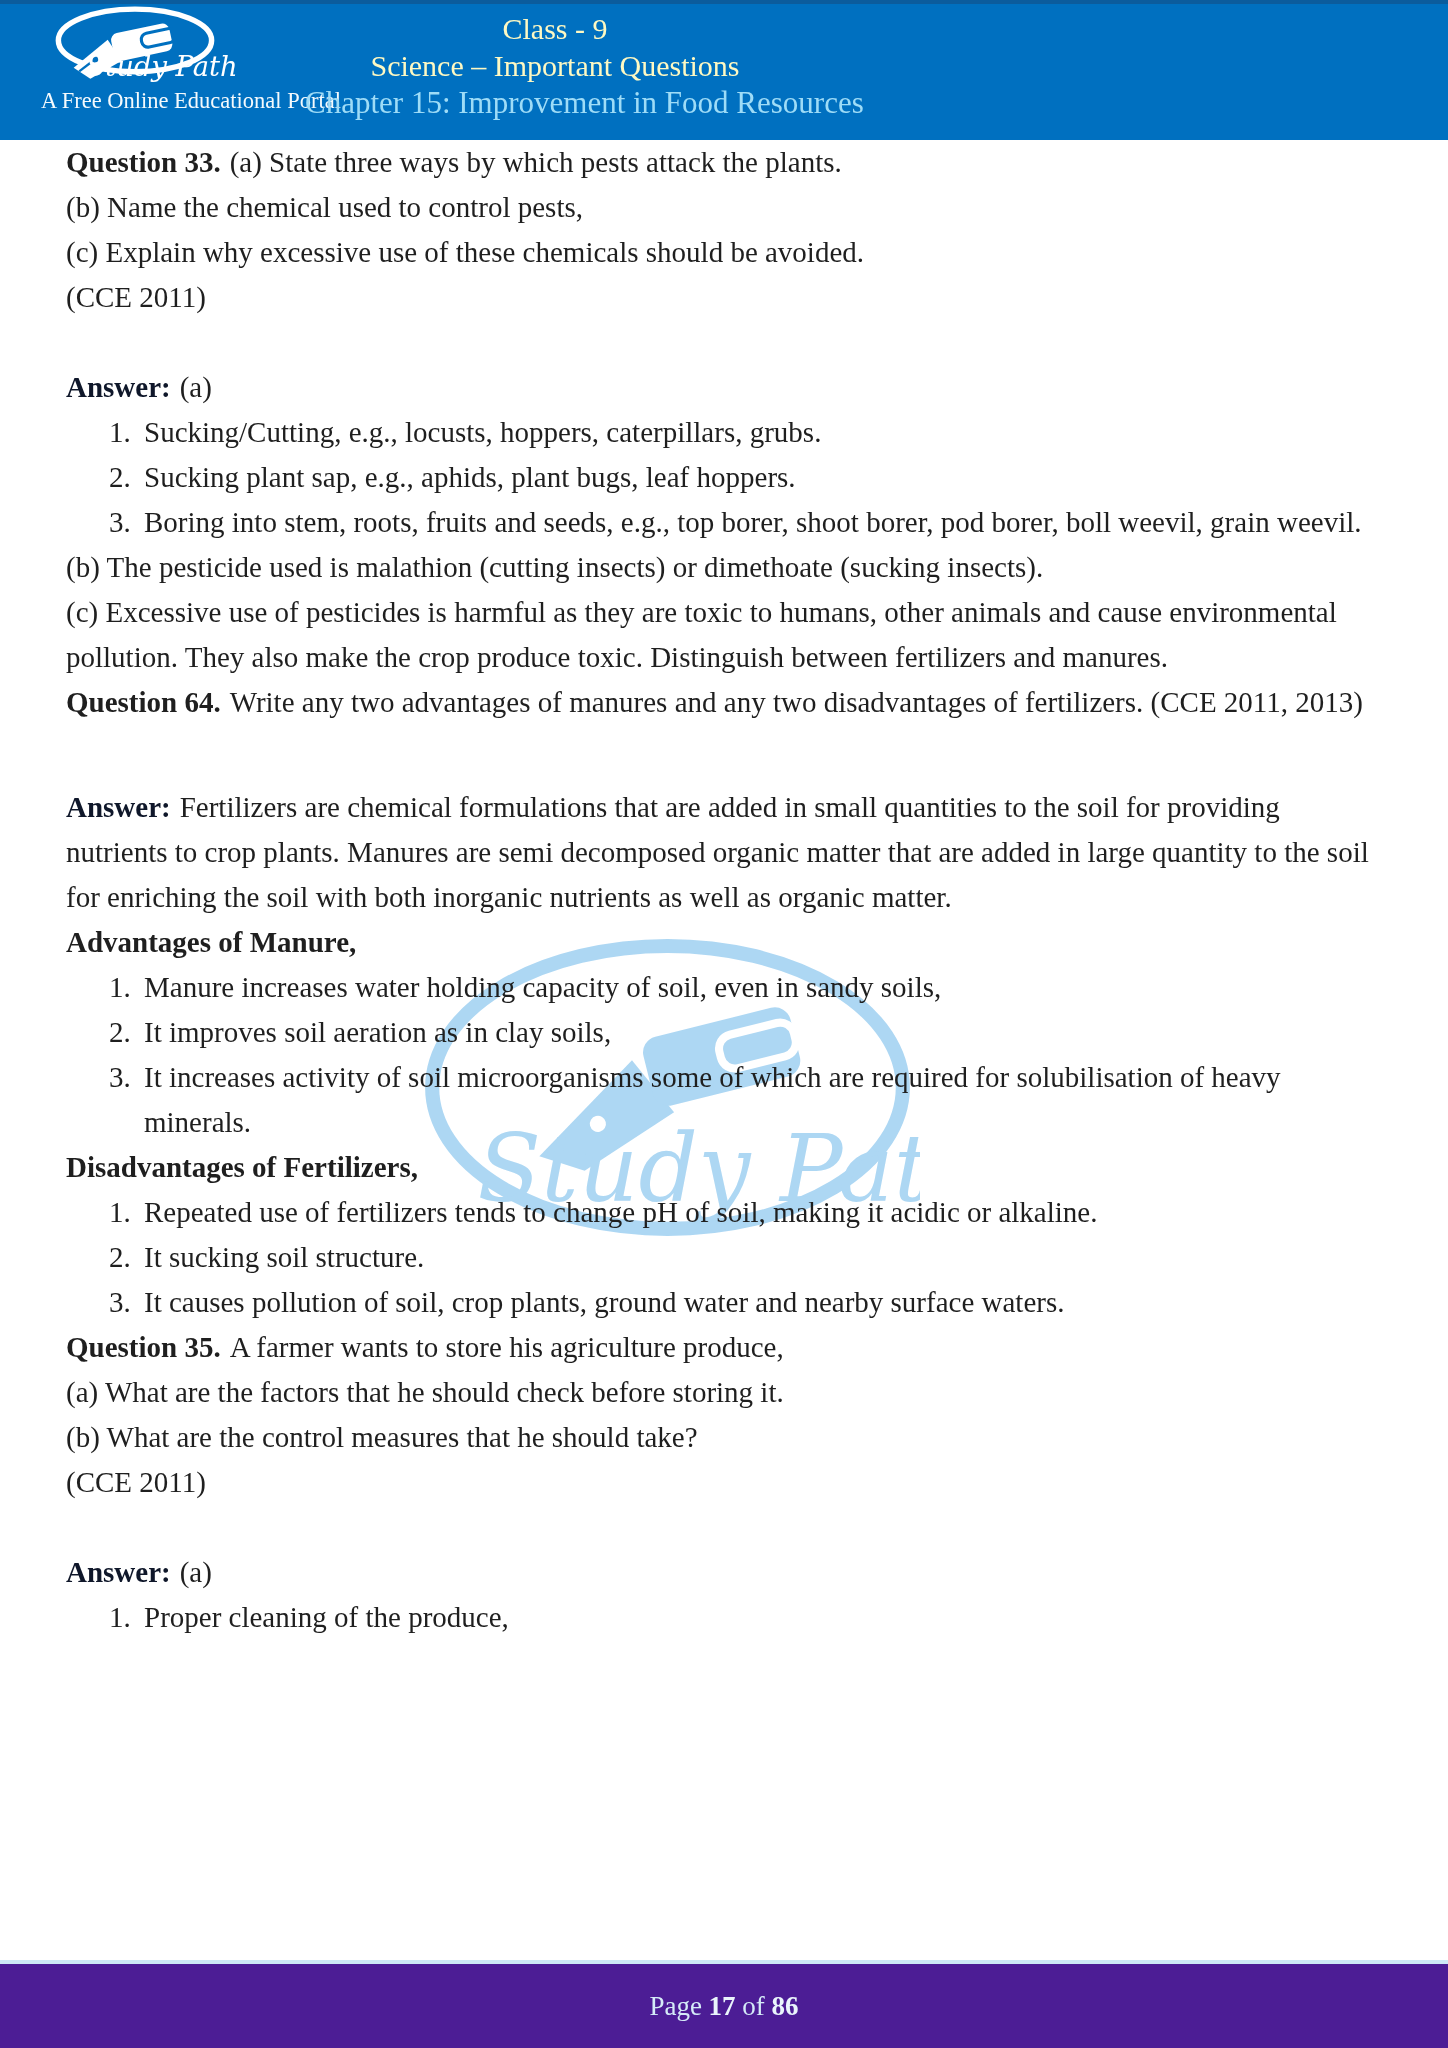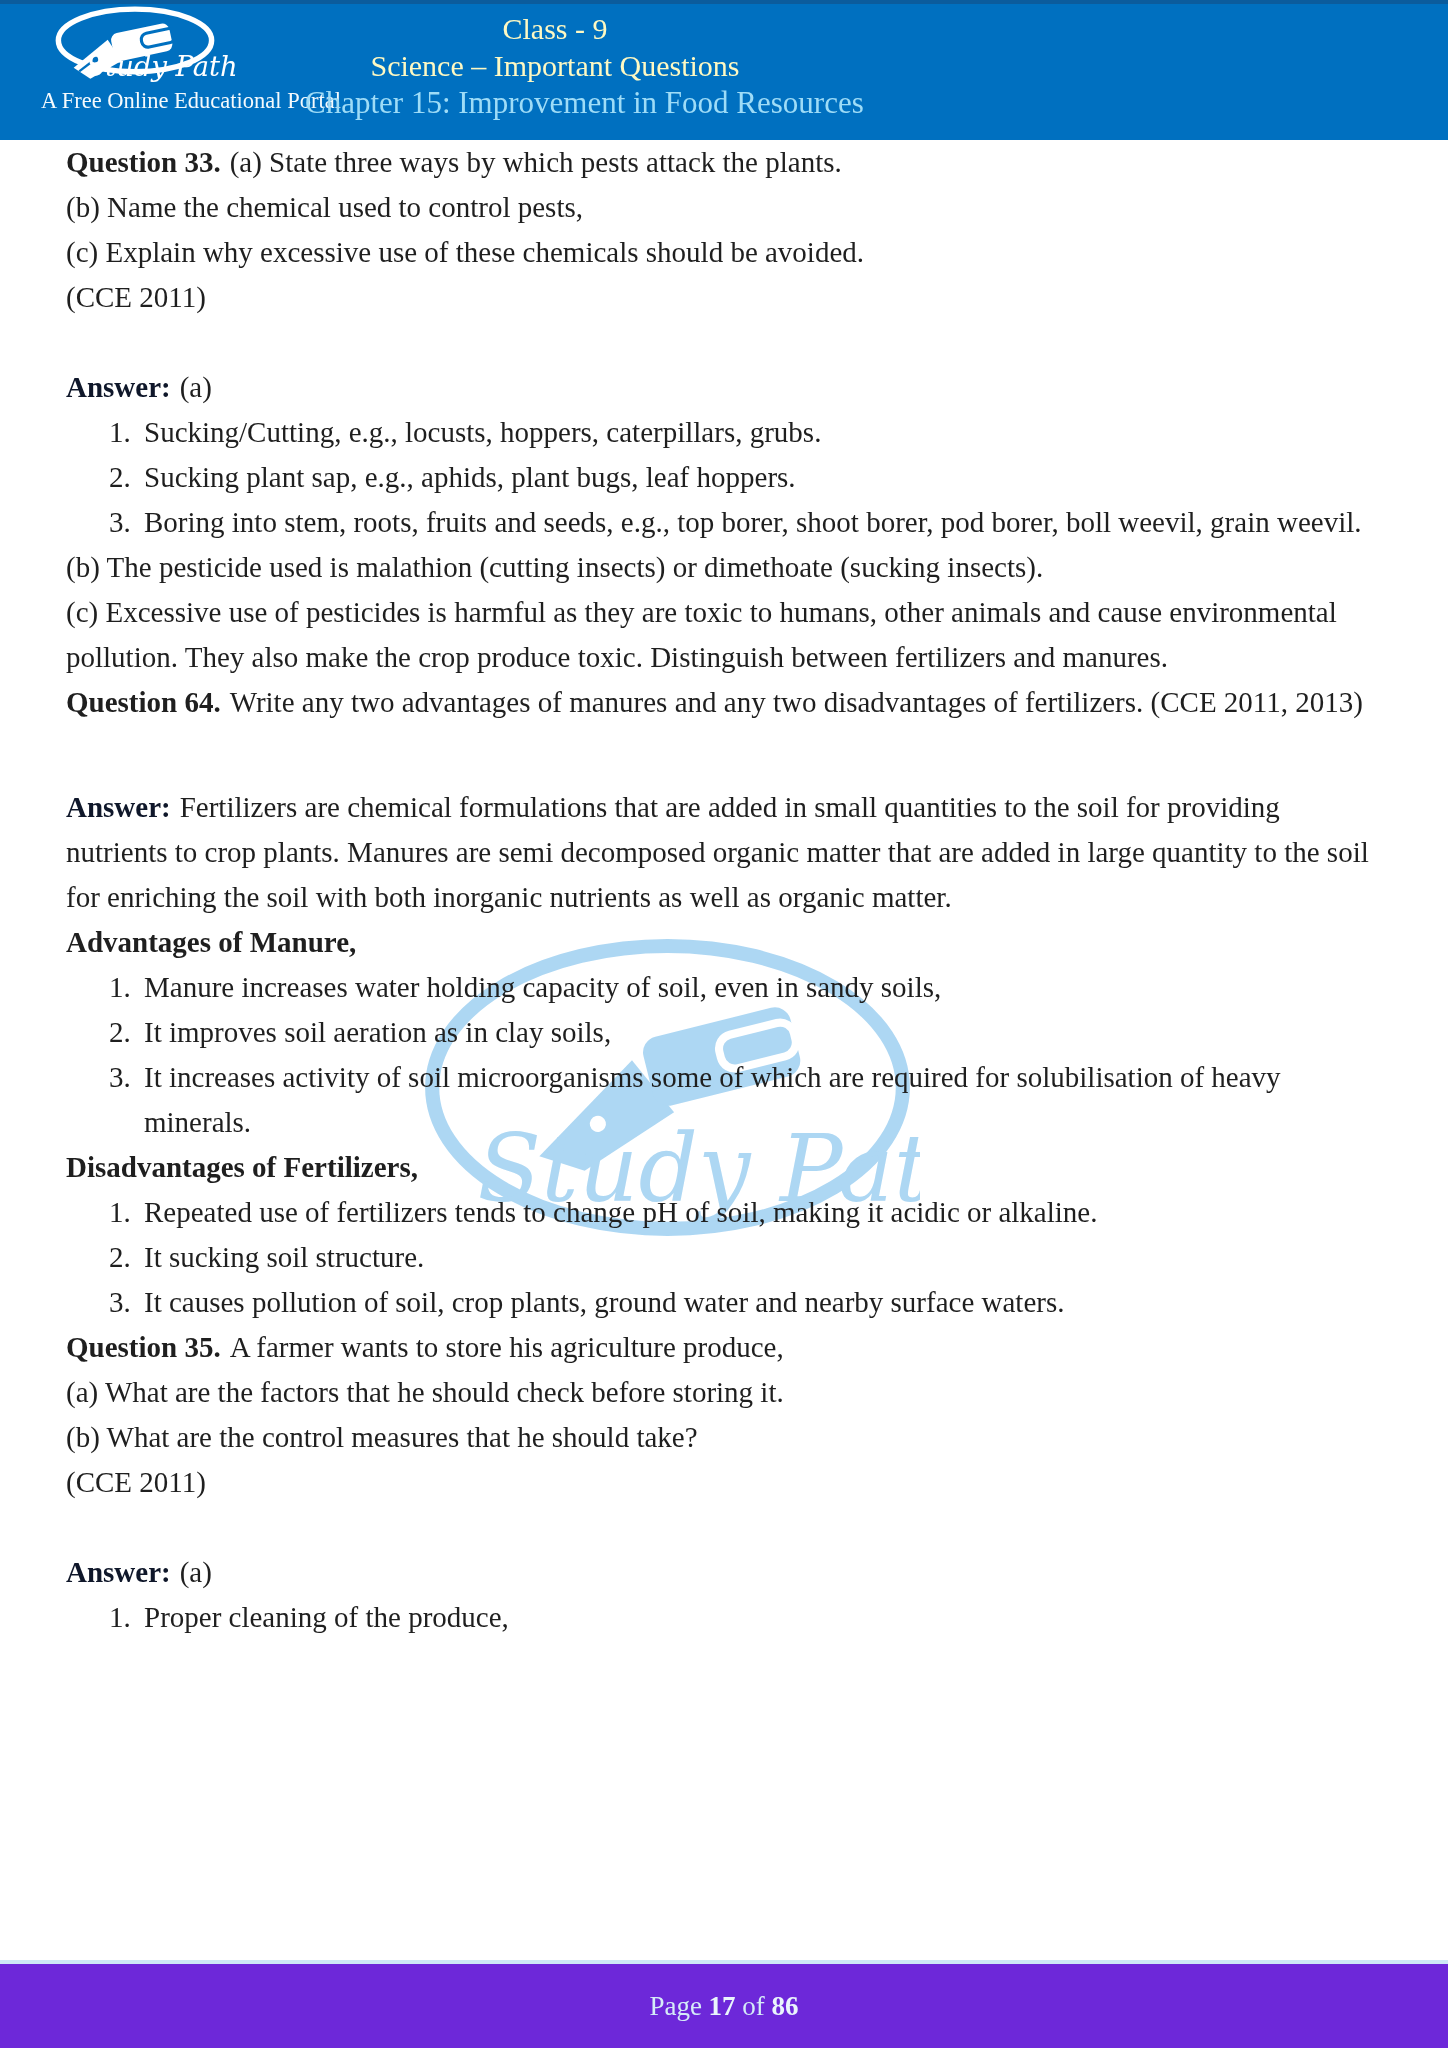--- a/index.html
+++ b/index.html
@@ -47,21 +47,21 @@
   .q33-para  { margin-top:12px; }
   .ans33     { margin-top:45px; }
   .q34-para  { margin-top:45px; }
   .ans34     { margin-top:60px; }
   .q35-para  { margin-top:50px; }
   .ans35     { margin-top:45px; }
 
   
   .footer {
     position:absolute; left:0; bottom:0; width:100%; height:88px;
-    background:#6d28d9; border-top:4px solid #cde8f6; box-sizing:border-box;
+    background:#4c1d95; border-top:4px solid #cde8f6; box-sizing:border-box;
     z-index:3; display:flex; align-items:center; justify-content:center;
   }
   .footer-text { color:#d5ebf8; font-size:27px; }
   .footer-text b { color:#eaf5fc; }
 </style>
 </head>
 <body>
 
 <div class="page">
 

